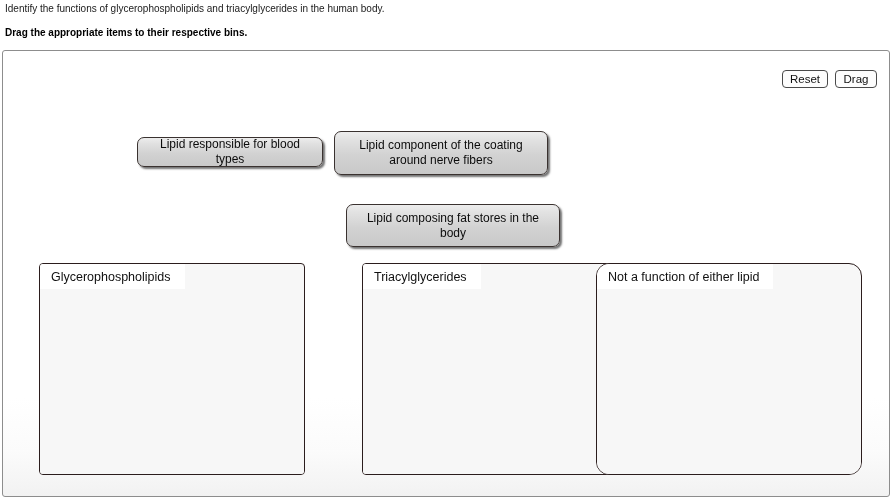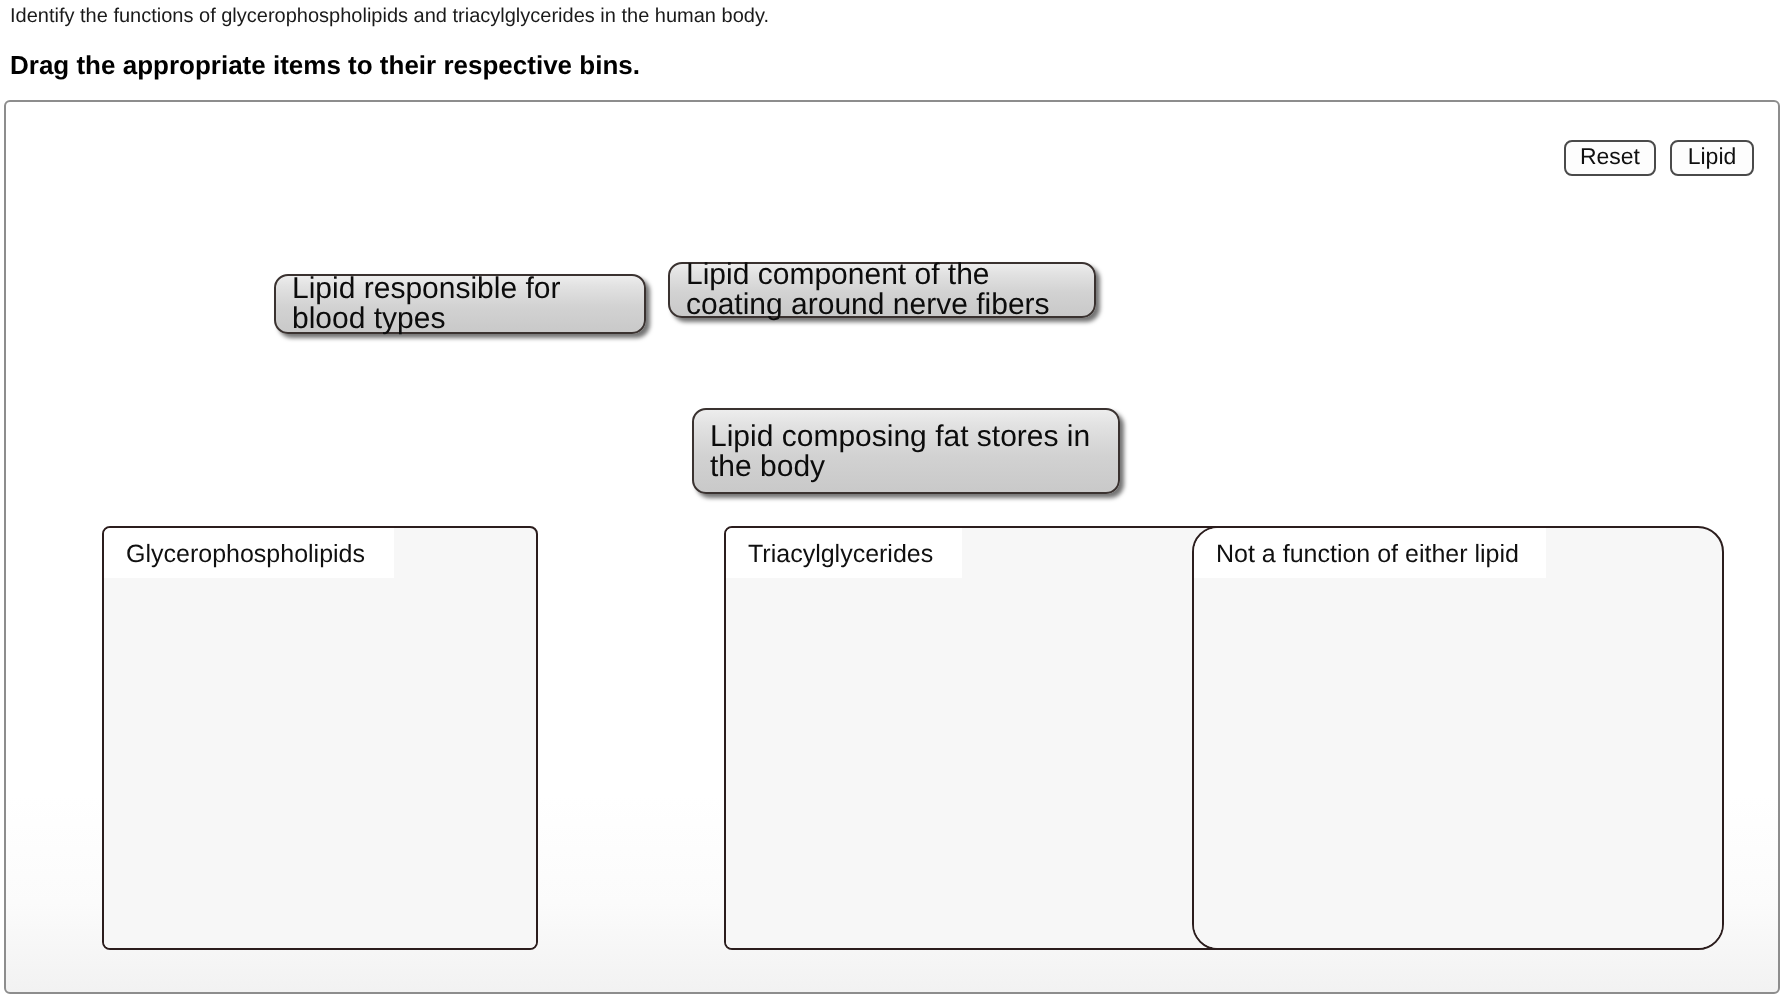--- a/index.html
+++ b/index.html
@@ -23,21 +23,21 @@
     top: 0px;
     font-size: 10px;
     line-height: 18px;
     color: #1a1a1a;
     white-space: nowrap;
   }
   .prompt-instruction {
     position: absolute;
     left: 5px;
     top: 24px;
-    font-size: 13px;
+    font-size: 10px;
     line-height: 18px;
     font-weight: bold;
     color: #000000;
     white-space: nowrap;
   }
 
   
   .activity-panel {
     position: absolute;
     left: 2px;
@@ -79,21 +79,22 @@
   .tile {
     position: absolute;
     box-sizing: border-box;
     border: 1px solid #3a3230;
     border-radius: 7px;
     background: linear-gradient(to bottom, #ededed 0%, #e2e2e2 18%, #d2d2d2 55%, #c9c9c9 100%);
     box-shadow: 2px 2px 2px rgba(0,0,0,0.55);
     display: flex;
     align-items: center;
     justify-content: center;
-    font-size: 15px;
+    text-align: center;
+    font-size: 12px;
     line-height: 15px;
     color: #0c0c0c;
     padding: 2px 8px;
     cursor: move;
     user-select: none;
   }
 
   
   .bin {
     position: absolute;
@@ -126,31 +127,31 @@
 </head>
 <body>
 
 <div class="prompt-question">Identify the functions of glycerophospholipids and triacylglycerides in the human body.</div>
 <div class="prompt-instruction">Drag the appropriate items to their respective bins.</div>
 
 <div class="activity-panel">
 
   <div class="toolbar">
     <div class="tool-button">Reset</div>
-    <div class="tool-button">Lipid</div>
+    <div class="tool-button">Drag</div>
   </div>
 
   <div class="tile" style="left:134px; top:86px; width:186px; height:30px;">Lipid responsible for blood types</div>
 
-  <div class="tile" style="left:331px; top:80px; width:214px; height:28px;">Lipid component of the coating around nerve fibers</div>
+  <div class="tile" style="left:331px; top:80px; width:214px; height:44px;">Lipid component of the coating around nerve fibers</div>
 
 
   <div class="tile" style="left:343px; top:133px; width:214px; height:43px;margin-top:20px;">Lipid composing fat stores in the body</div>
 
-  <div class="bin" style="left:48px; top:212px; width:218px; height:212px;">
+  <div class="bin" style="left:36px; top:212px; width:266px; height:212px;">
     <div class="bin-label">Glycerophospholipids</div>
     <div class="bin-body"></div>
   </div>
 
   <div class="bin" style="left:315px; top:212px; width:266px; height:212px;margin-left:44px;">
     <div class="bin-label">Triacylglycerides</div>
     <div class="bin-body"></div>
   </div>
 
   <div class="bin" style="left:593px; top:212px; width:266px; height:212px;border-radius:13px;">

